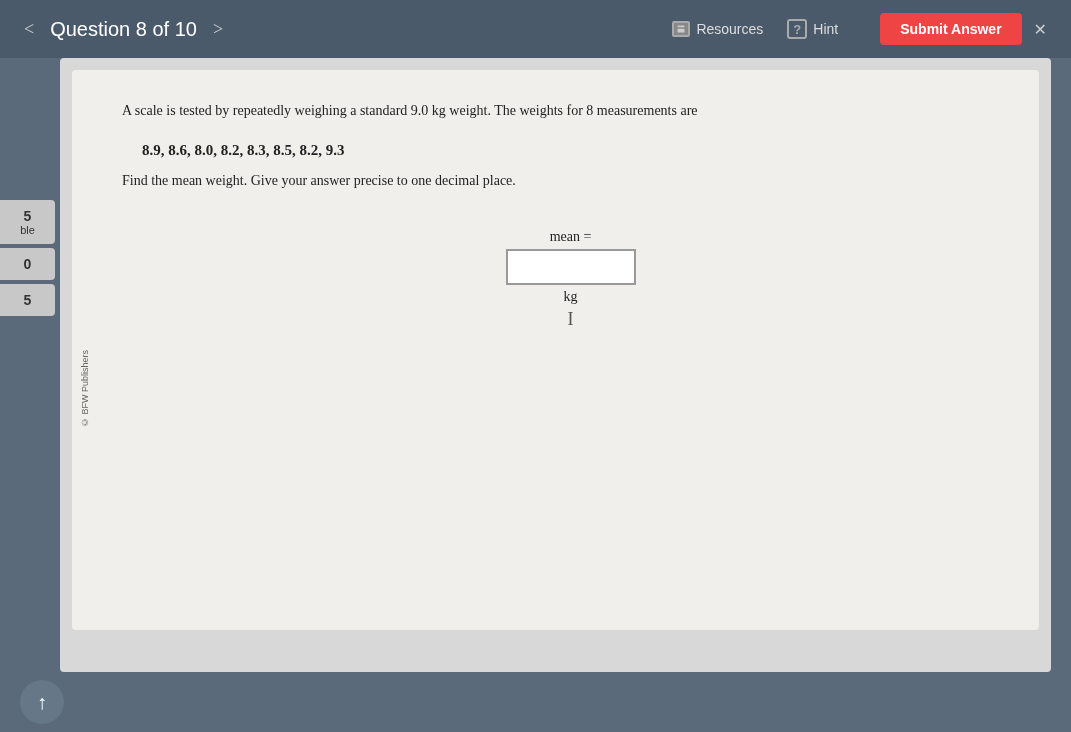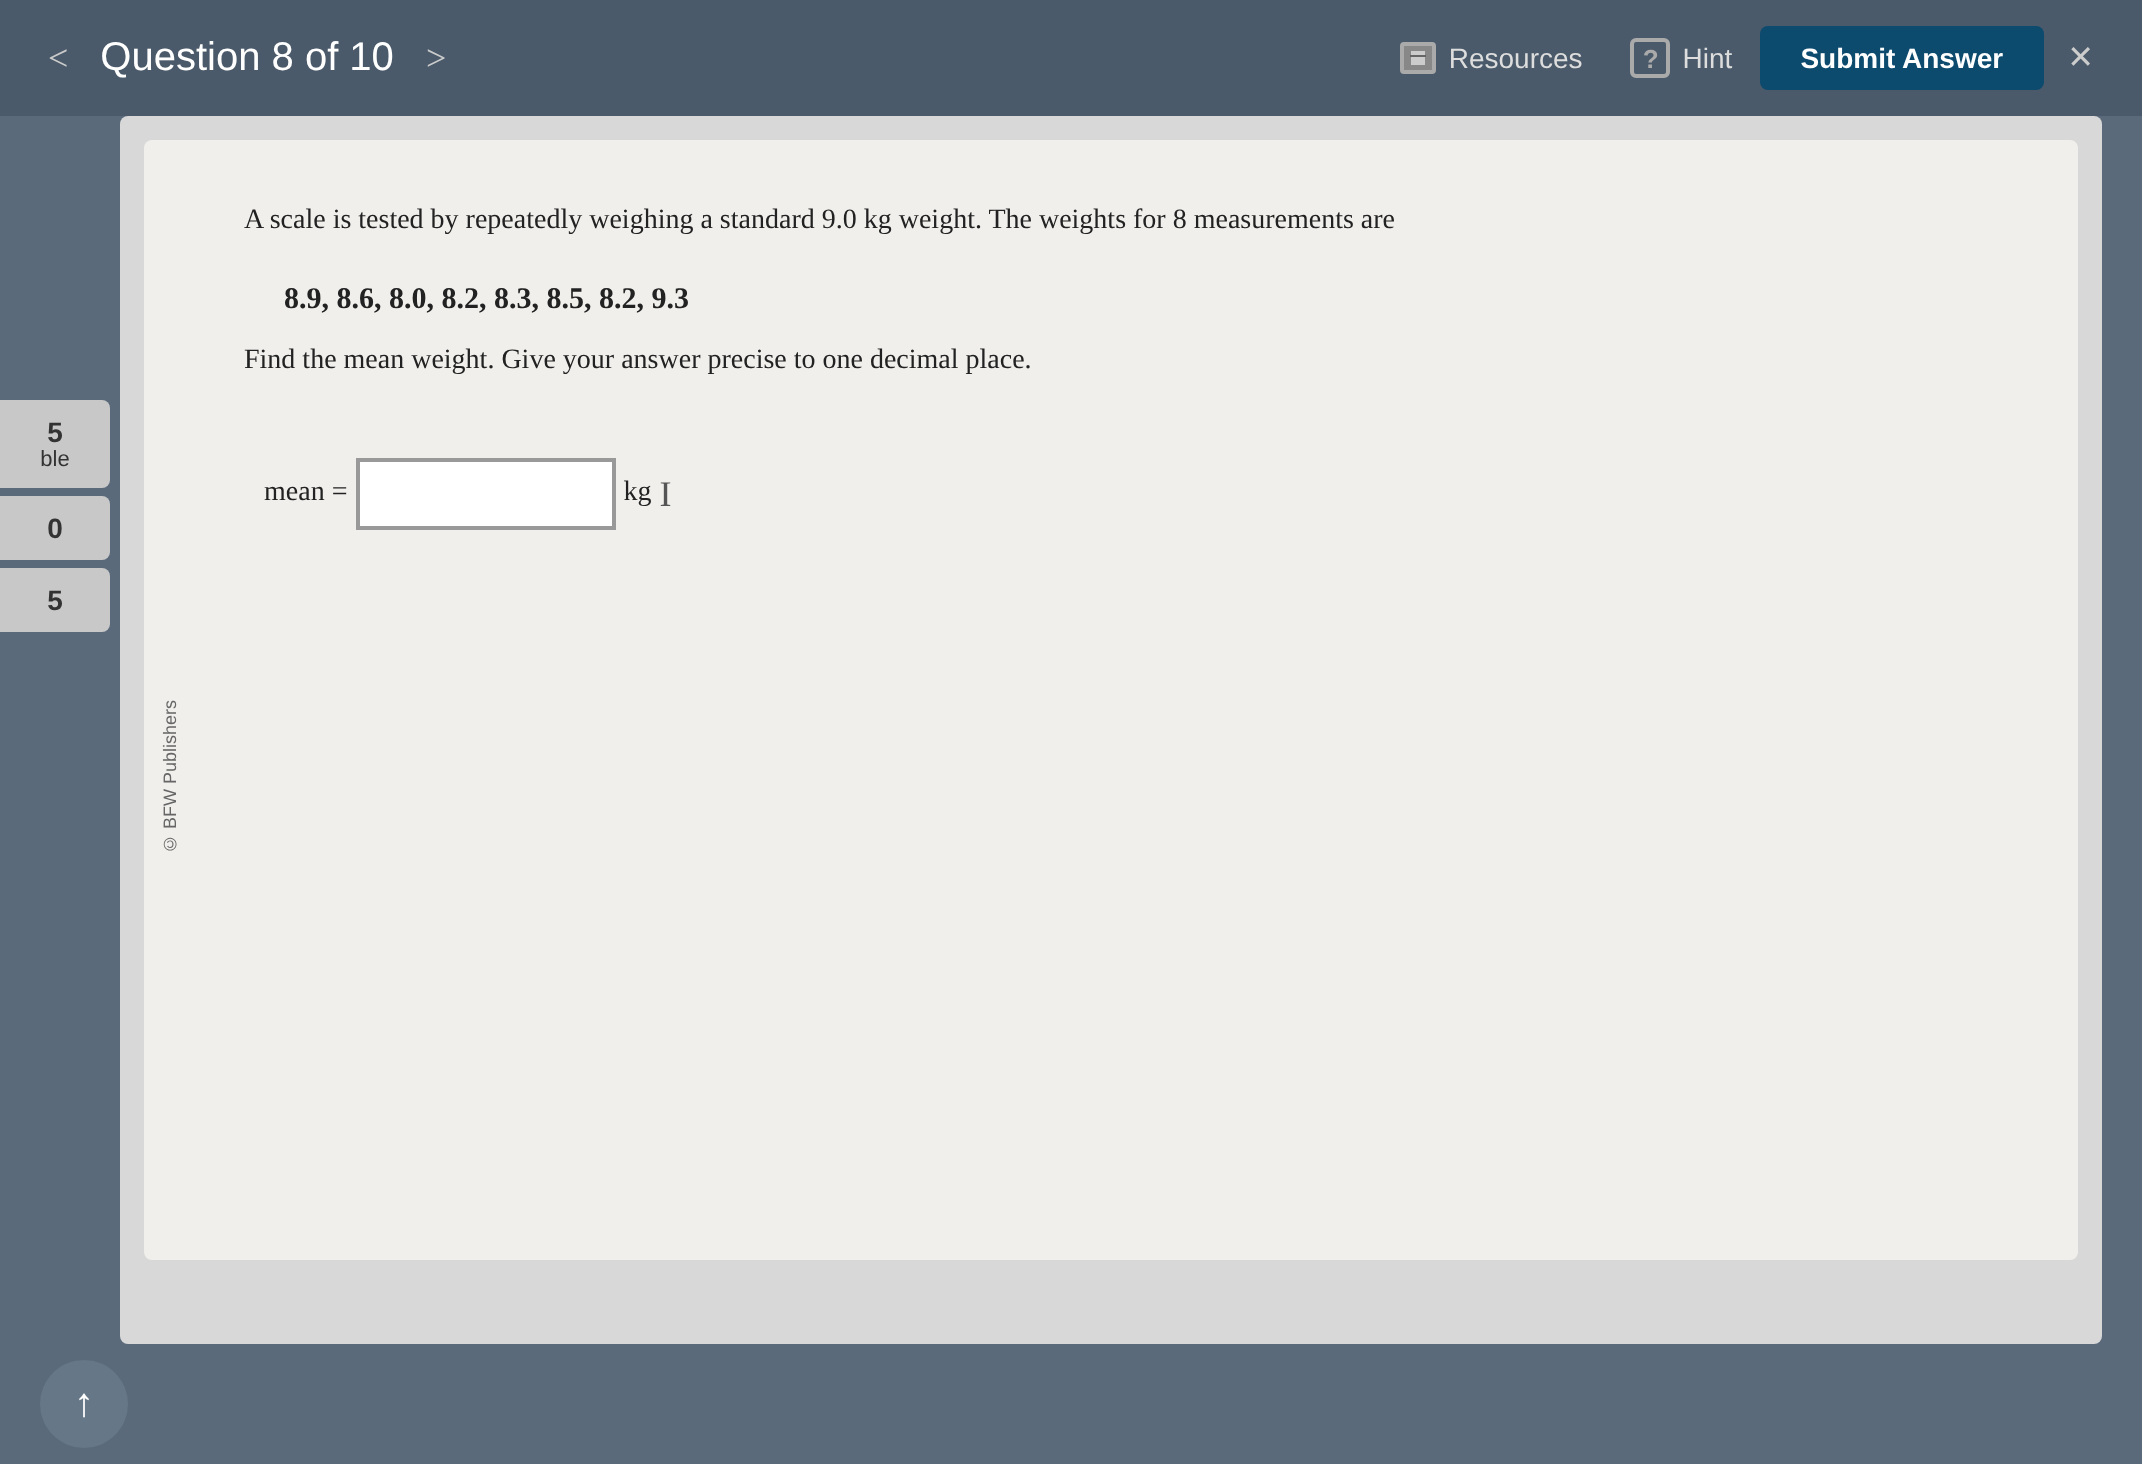--- a/index.html
+++ b/index.html
@@ -100,29 +100,30 @@
       border-radius: 3px;
       display: flex;
       align-items: center;
       justify-content: center;
       font-size: 13px;
       color: #aaa;
       font-weight: bold;
     }
 
     .submit-btn {
-      background-color: #0c4a6e;
+      background-color: #ef4444;
       color: #fff;
       border: none;
       padding: 8px 20px;
       font-size: 14px;
       font-family: Arial, sans-serif;
       border-radius: 4px;
       cursor: pointer;
       font-weight: bold;
+      margin-left: 28px;
     }
 
     .close-btn {
       color: #ccc;
       font-size: 16px;
       cursor: pointer;
       padding: 4px 8px;
       font-family: Arial, sans-serif;
     }
 
@@ -181,20 +182,21 @@
       color: #222;
       margin-bottom: 40px;
     }
 
     .answer-row {
       display: flex;
       align-items: center;
       gap: 4px;
       margin-top: 30px;
       margin-left: 10px;
+      flex-direction: column;
     }
 
     .mean-label {
       font-size: 14px;
       color: #222;
       font-family: Georgia, serif;
     }
 
     .answer-input {
       width: 130px;

